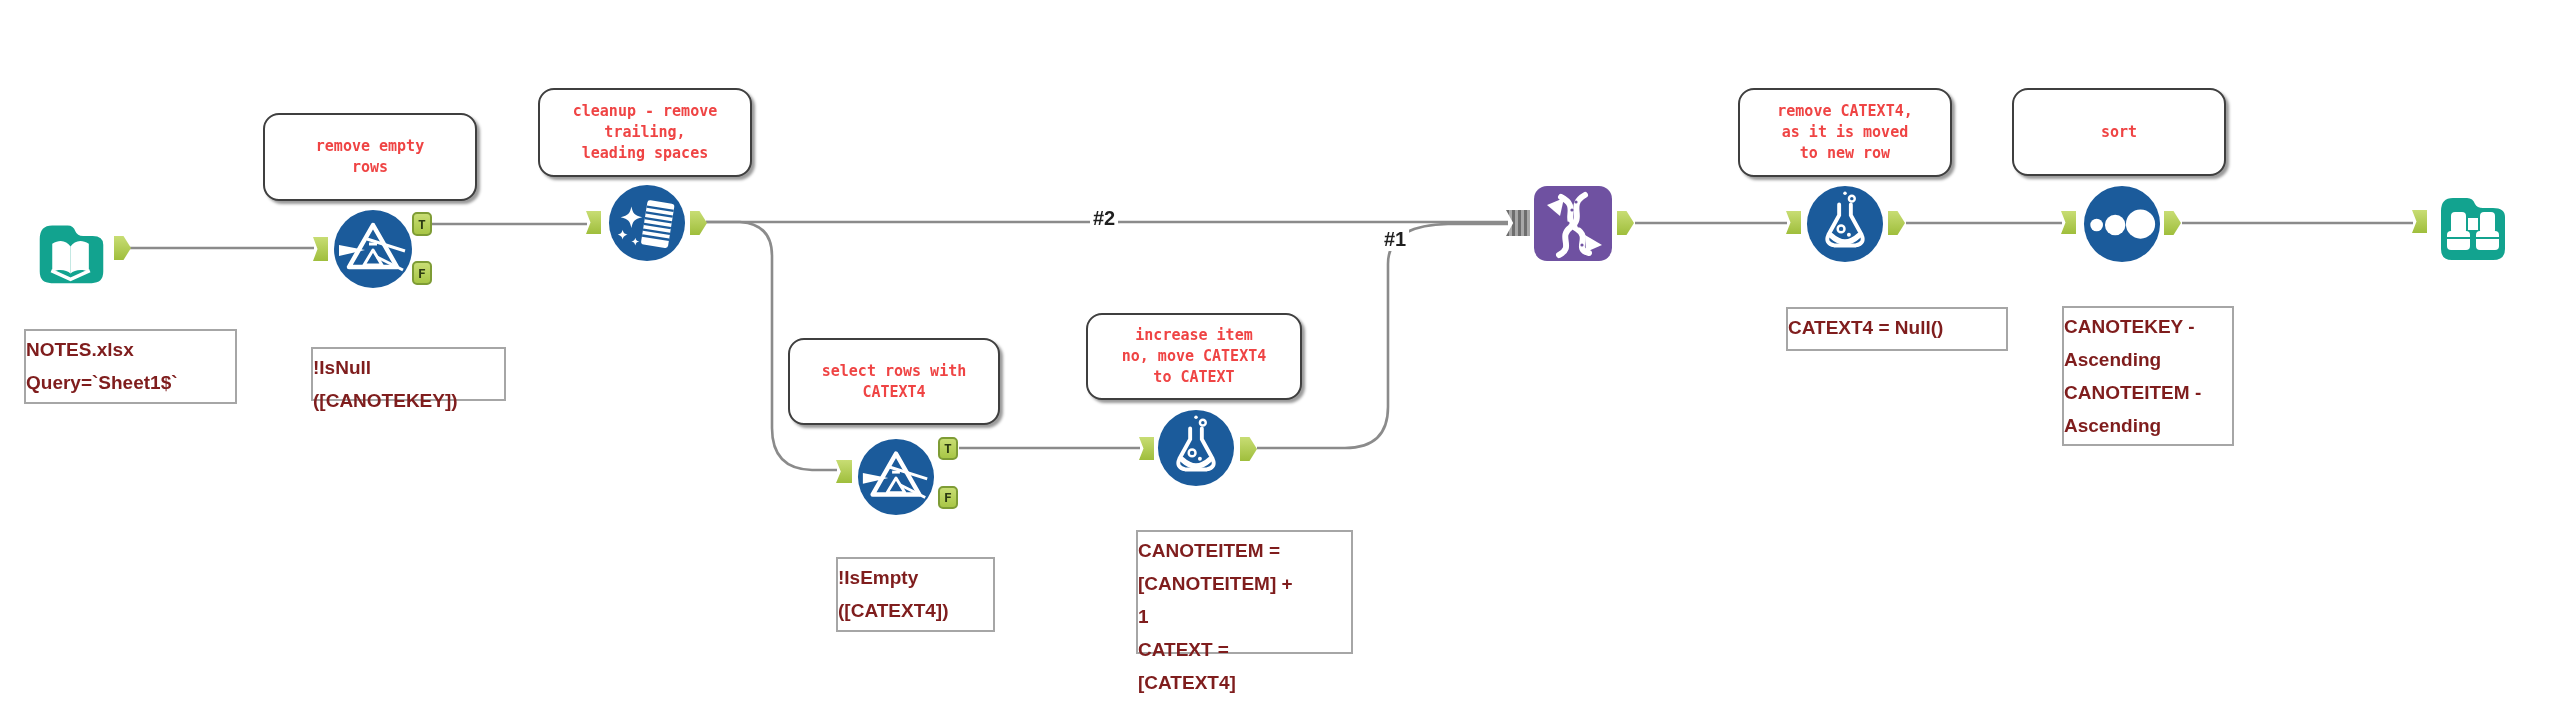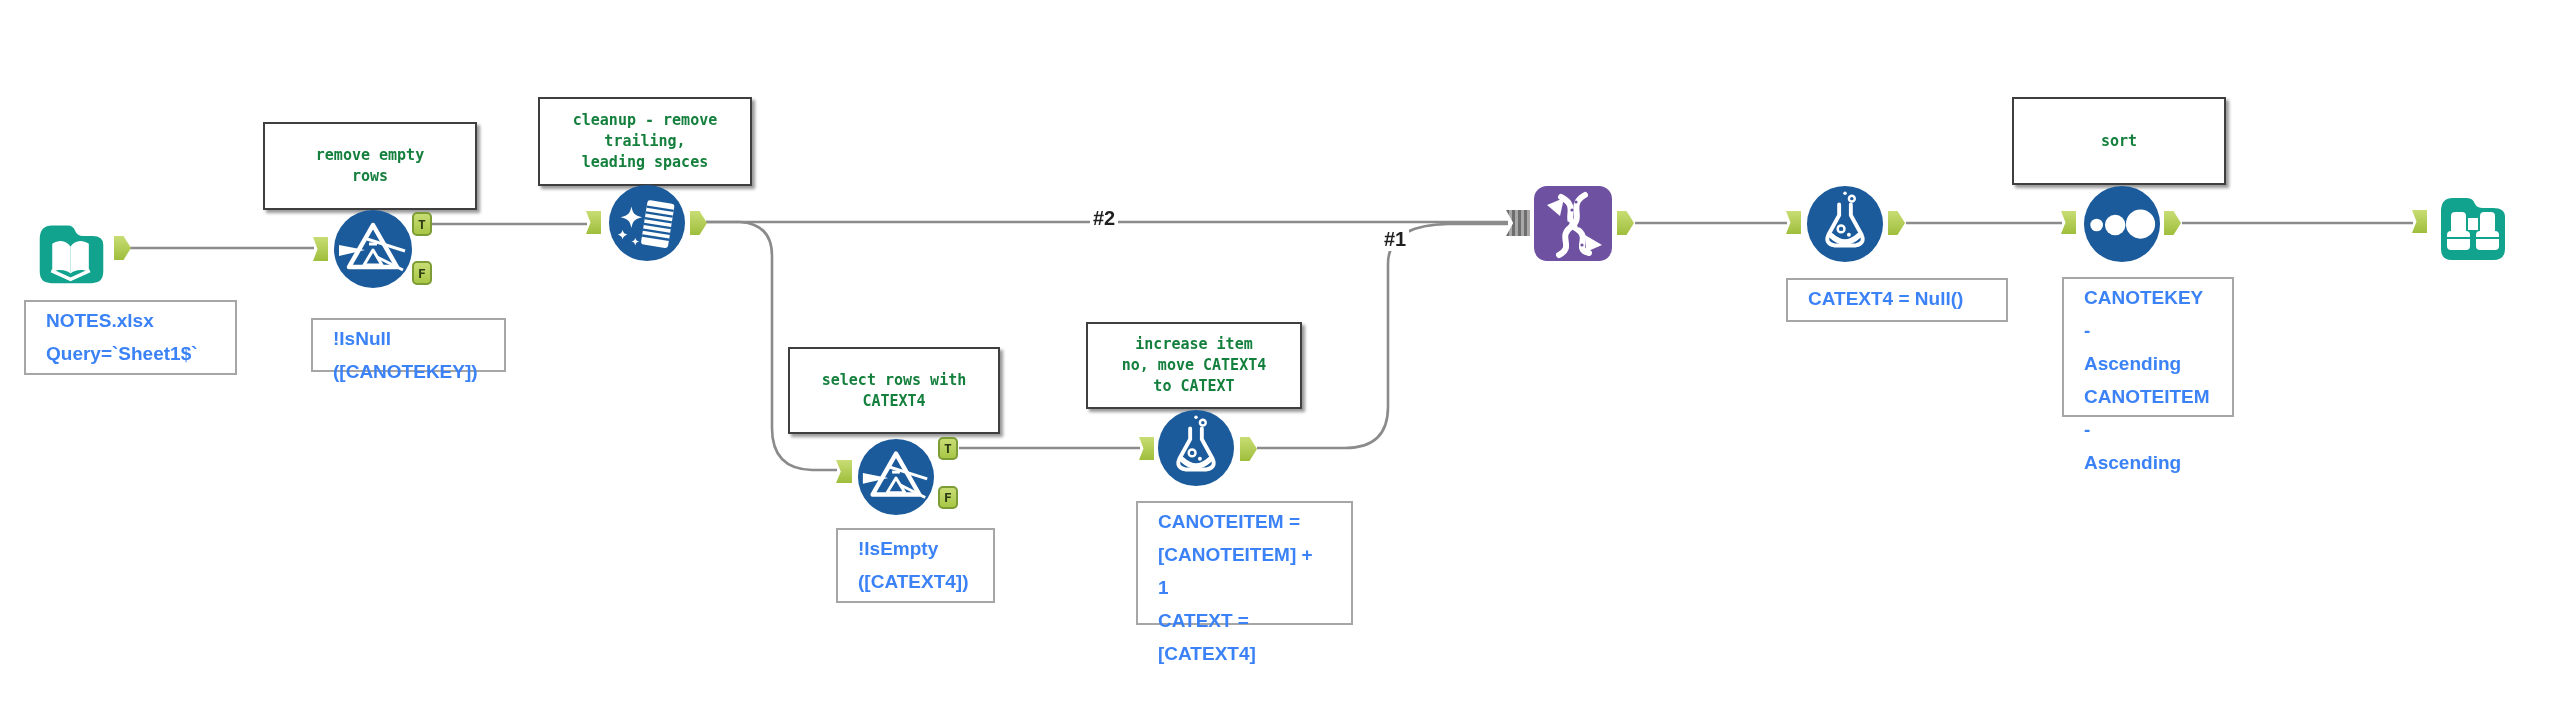--- a/index.html
+++ b/index.html
@@ -1,27 +1,27 @@
 <!DOCTYPE html>
 <html><head>
 <meta charset="utf-8">
 <style>
   html,body{margin:0;padding:0;background:#ffffff;}
   .canvas{position:relative;width:2555px;height:705px;background:#ffffff;overflow:hidden;
           font-family:"Liberation Sans",sans-serif;}
   .wires{position:absolute;left:0;top:0;width:2555px;height:705px;}
-  .comment{position:absolute;background:#ffffff;border:2.5px solid #3f3f3f;border-radius:0;
+  .comment{position:absolute;background:#ffffff;border:2.5px solid #3f3f3f;border-radius:16px;
            box-shadow:3px 3px 3px rgba(0,0,0,0.40);
            display:flex;align-items:center;justify-content:center;text-align:center;
            font-family:"DejaVu Sans Mono",monospace;font-weight:bold;font-size:15px;
-           line-height:21px;color:#15803d;white-space:pre-line;margin-top:9px;}
+           line-height:21px;color:#ef4444;white-space:pre-line;}
   .annotation{position:absolute;background:#ffffff;border:2px solid #a6a6a6;
-              padding:2px 20px;box-sizing:border-box;
+              padding:2px 0;box-sizing:border-box;
               font-family:"Liberation Sans",sans-serif;font-weight:bold;font-size:19px;
-              line-height:33px;color:#3b82f6;white-space:pre-line;}
+              line-height:33px;color:#7f1d1d;white-space:pre-line;margin-top:29px;}
   .tool{position:absolute;}
   .tool svg{display:block;}
   .anchor{position:absolute;box-sizing:border-box;}
   .anchor-in{background:linear-gradient(#c8dd74,#9fbe3c);
              clip-path:polygon(0 0,100% 0,100% 100%,0 100%,30% 50%);}
   .anchor-out{background:linear-gradient(#c8dd74,#9fbe3c);
               clip-path:polygon(0 0,56% 0,100% 50%,56% 100%,0 100%);}
   .anchor-tf{background:linear-gradient(#c8dd74,#a8c646);border:2px solid #7e9c35;border-radius:5px;
              display:flex;align-items:center;justify-content:center;
              font-family:"DejaVu Sans Mono",monospace;font-weight:bold;font-size:13px;color:#2c3a12;}
@@ -55,20 +55,23 @@
   <div class="comment" style="left:263px;top:113px;width:210px;height:84px">remove empty
 rows</div>
   <div class="comment" style="left:538px;top:88px;width:210px;height:85px">cleanup - remove
 trailing,
 leading spaces</div>
   <div class="comment" style="left:788px;top:338px;width:208px;height:83px">select rows with
 CATEXT4</div>
   <div class="comment" style="left:1086px;top:313px;width:212px;height:83px">increase item
 no, move CATEXT4
 to CATEXT</div>
+  <div class="comment" style="left:1738px;top:88px;width:210px;height:85px">remove CATEXT4,
+as it is moved
+to new row</div>
   <div class="comment" style="left:2012px;top:88px;width:210px;height:84px">sort</div>
 
   <div class="tool" style="left:33px;top:210px">
     <span><svg width="77" height="77" viewBox="0 0 80 80">
       <path d="M7,30 Q7,16 20,16 H36 Q42,16 44,22 Q46,27 52,27 H62 Q73,27 73,36 V64 Q73,76 61,76 H19 Q7,76 7,64 Z" fill="#12a38f"></path>
       <path d="M20,35 C28,30 35,32 39,38 V66 C35,62 27,61 20,64 Z" fill="#ffffff"></path>
       <path d="M58,35 C50,30 43,32 39,38 V66 C43,62 51,61 58,64 Z" fill="#ffffff"></path>
       <path d="M19,63 L39,72 L59,63" stroke="#ffffff" stroke-width="3.5" fill="none"></path>
     </svg></span>
   </div>

